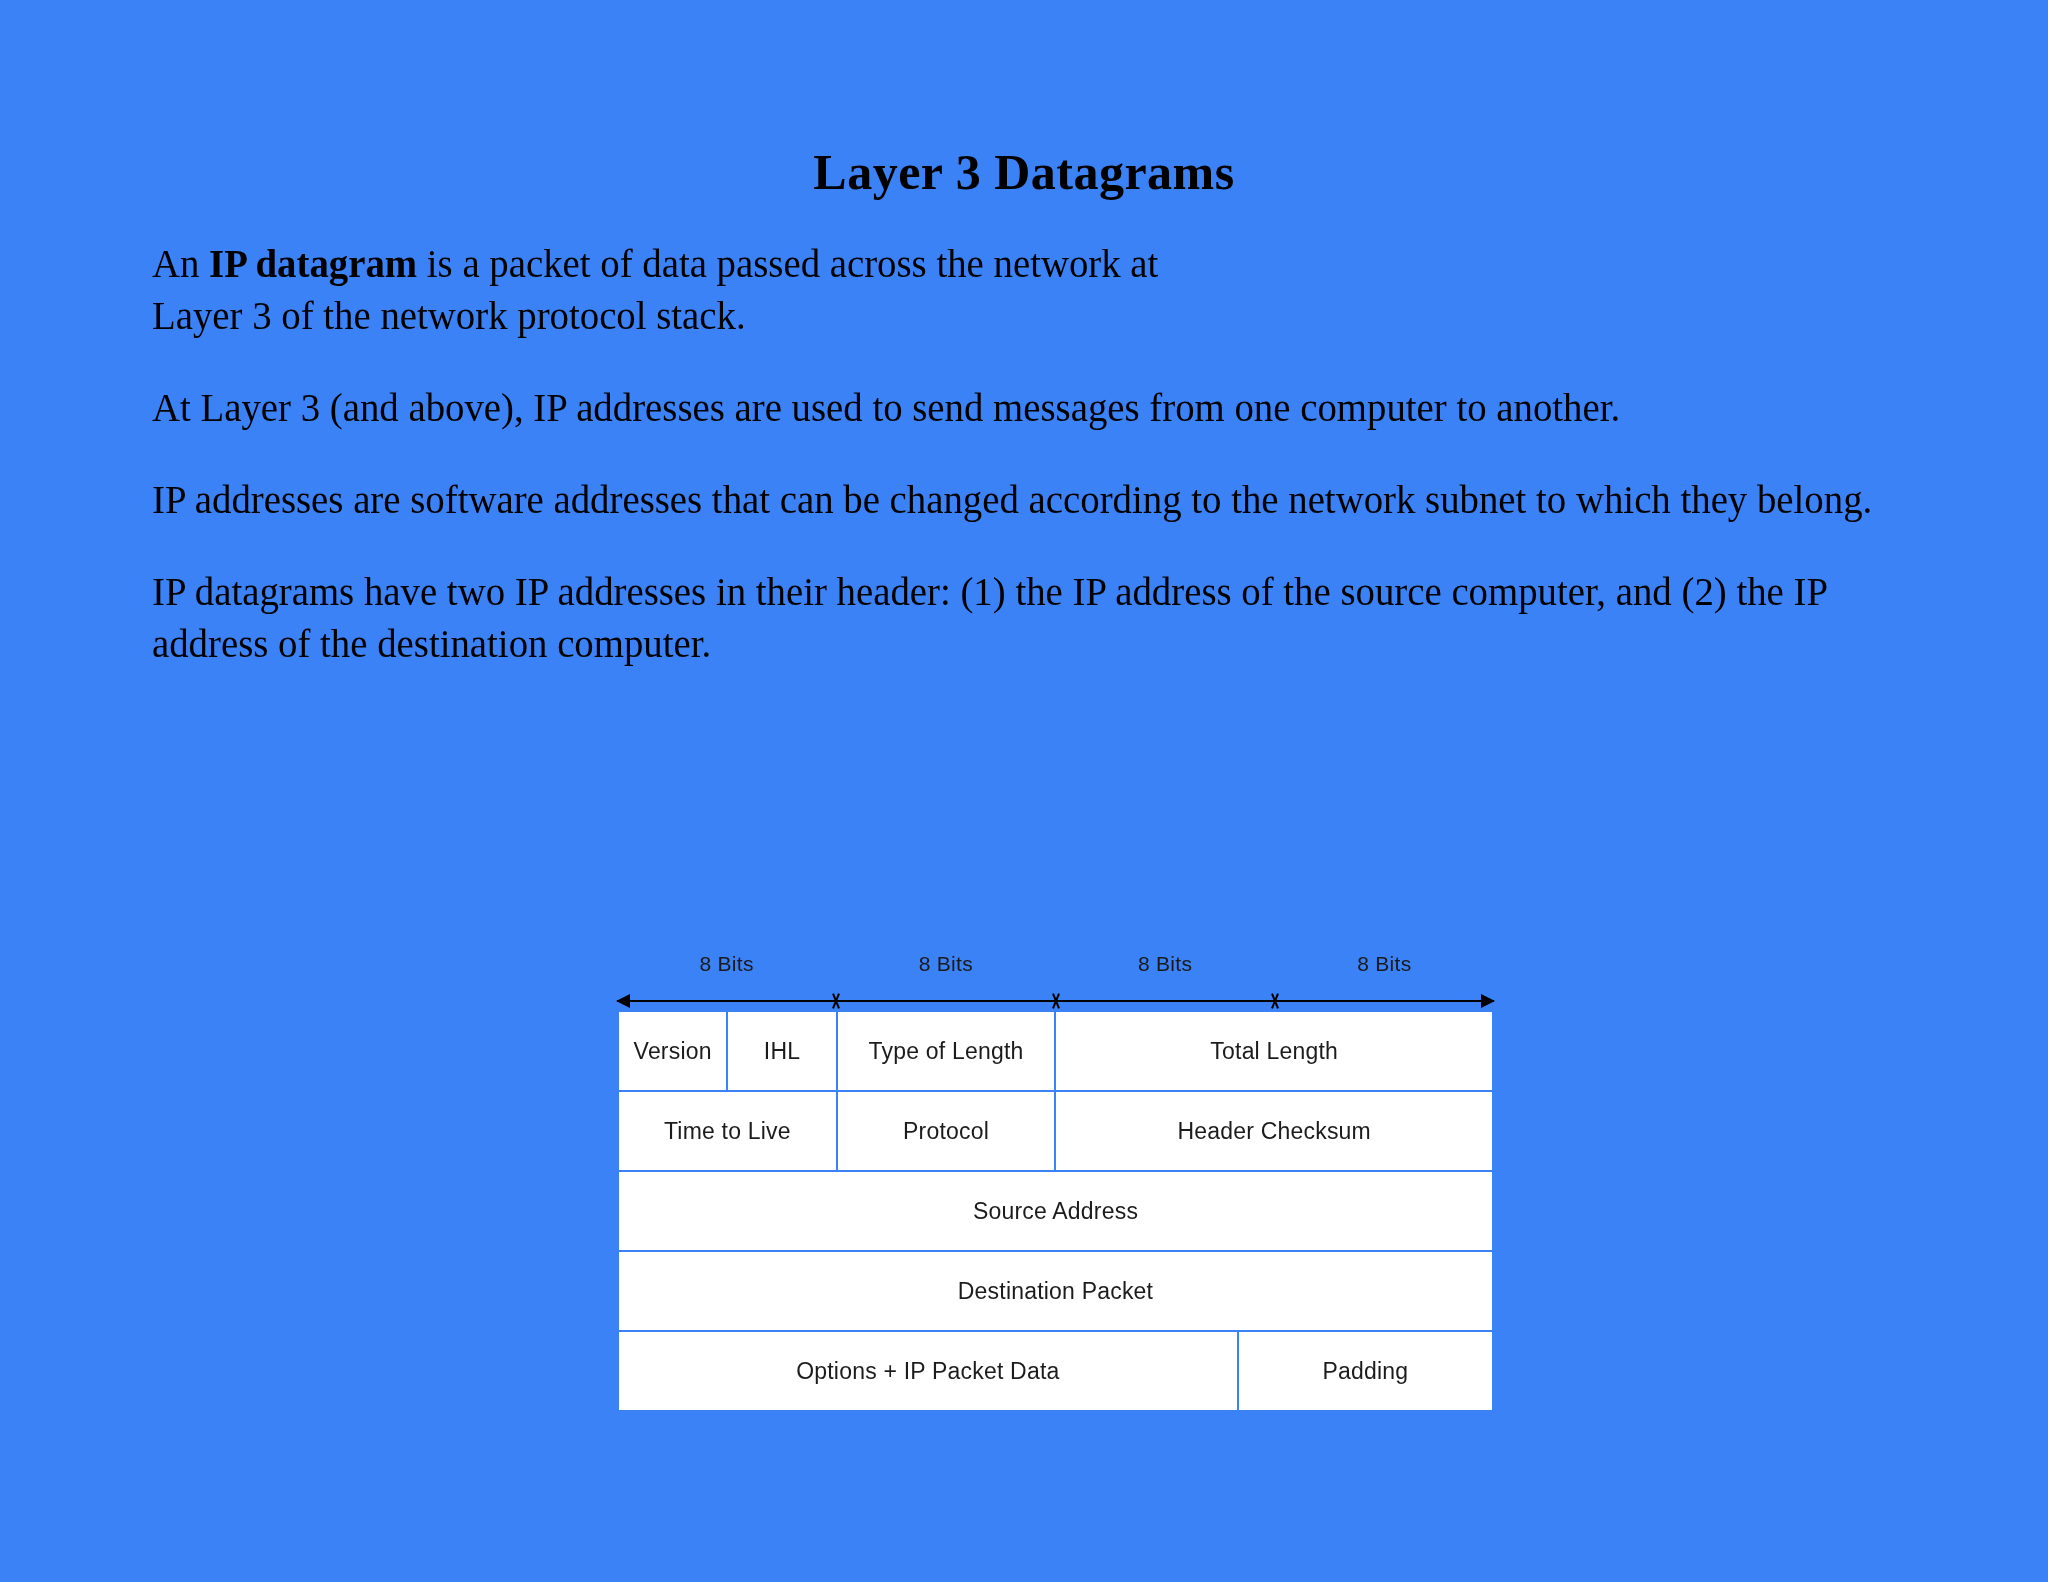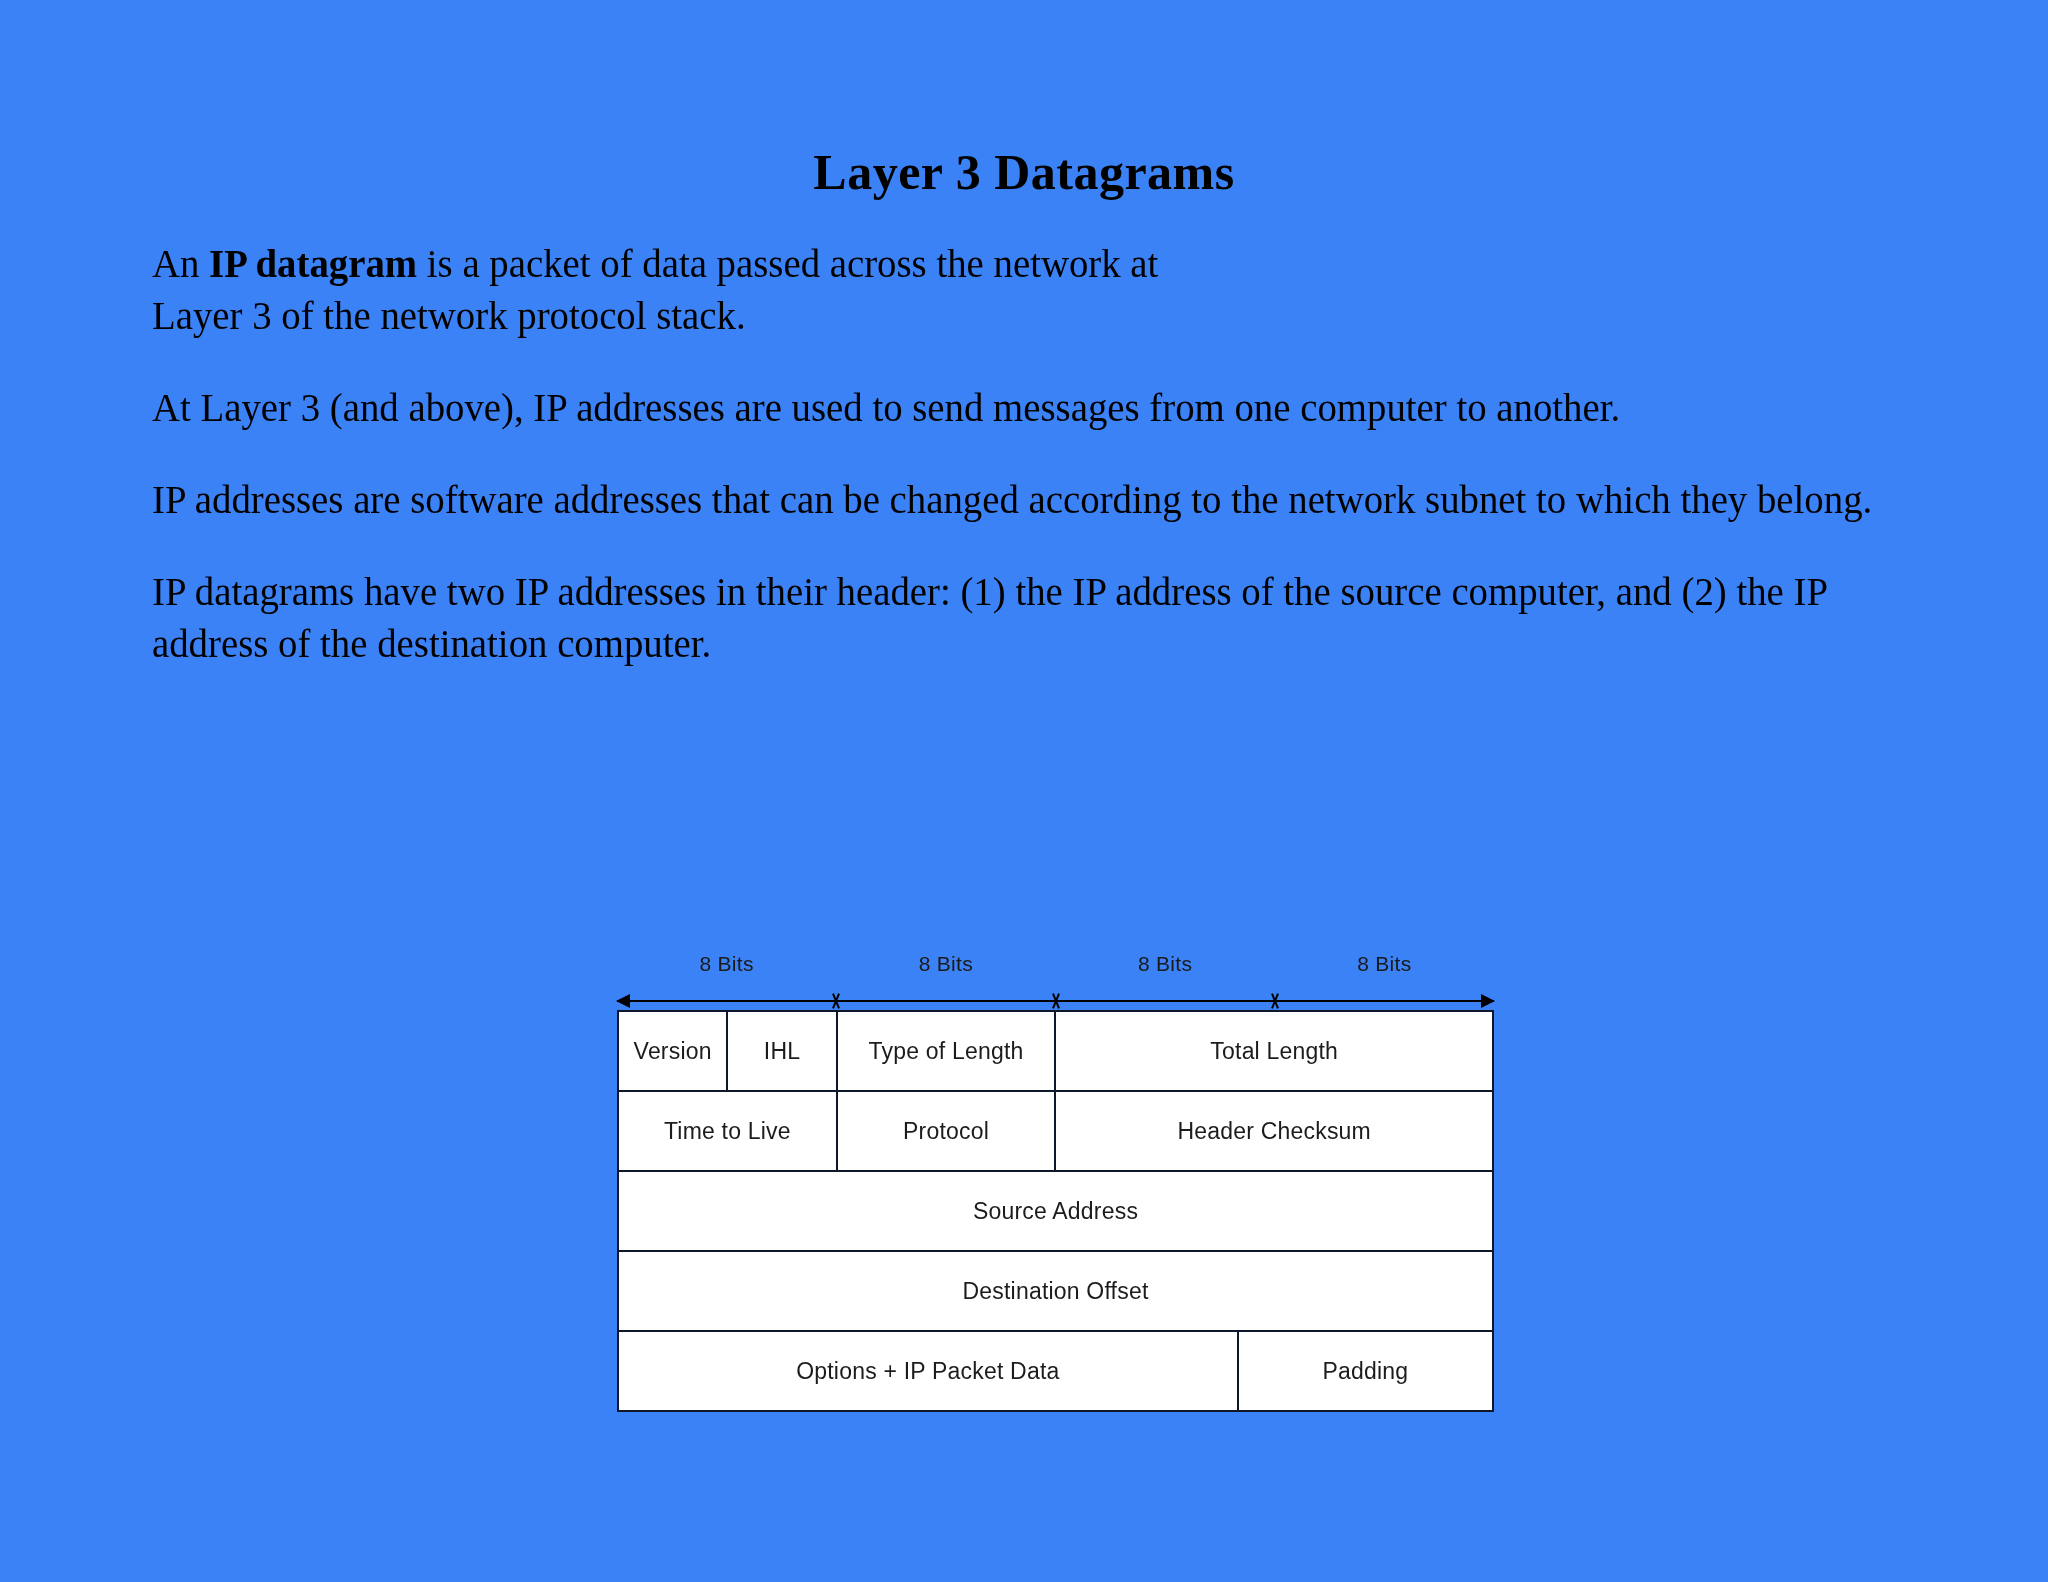--- a/index.html
+++ b/index.html
@@ -129,21 +129,21 @@
   .ruler-tick::after  { transform: rotate(-22deg); }
 
   
   .hdr-table {
     width: 877px;
     border-collapse: collapse;
     border: 2px solid #2b2b2b;
     table-layout: fixed;
   }
   .hdr-table td {
-    border: 2px solid #0f172a;
+    border: 2px solid #3b82f6;
     height: 78px;
     text-align: center;
     vertical-align: middle;
     font-family: "Liberation Sans", "DejaVu Sans", sans-serif;
     font-size: 23px;
     color: #1c1c1c;
     letter-spacing: 0.2px;
     padding: 0 4px;
     background: #ffffff;
   }
@@ -216,21 +216,21 @@
           </tr>
           <tr>
             <td colspan="6">Time to Live</td>
             <td colspan="6">Protocol</td>
             <td colspan="12">Header Checksum</td>
           </tr>
           <tr>
             <td colspan="24">Source Address</td>
           </tr>
           <tr>
-            <td colspan="24">Destination Offset</td>
+            <td colspan="24">Destination Packet</td>
           </tr>
           <tr>
             <td colspan="17">Options + IP Packet Data</td>
             <td colspan="7">Padding</td>
           </tr>
         </tbody>
     </table>
 
   </div>
 

